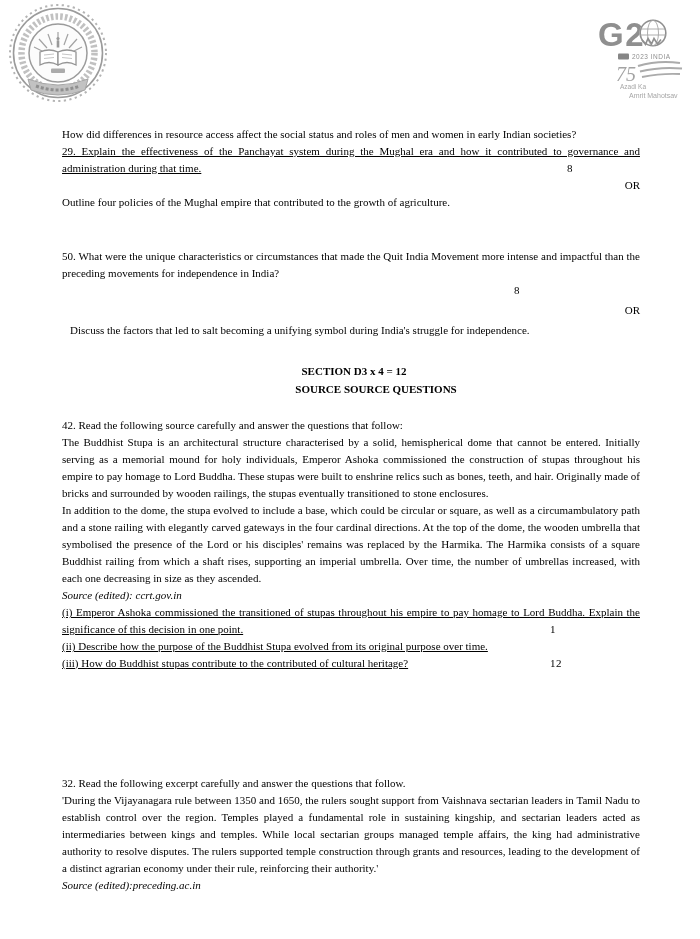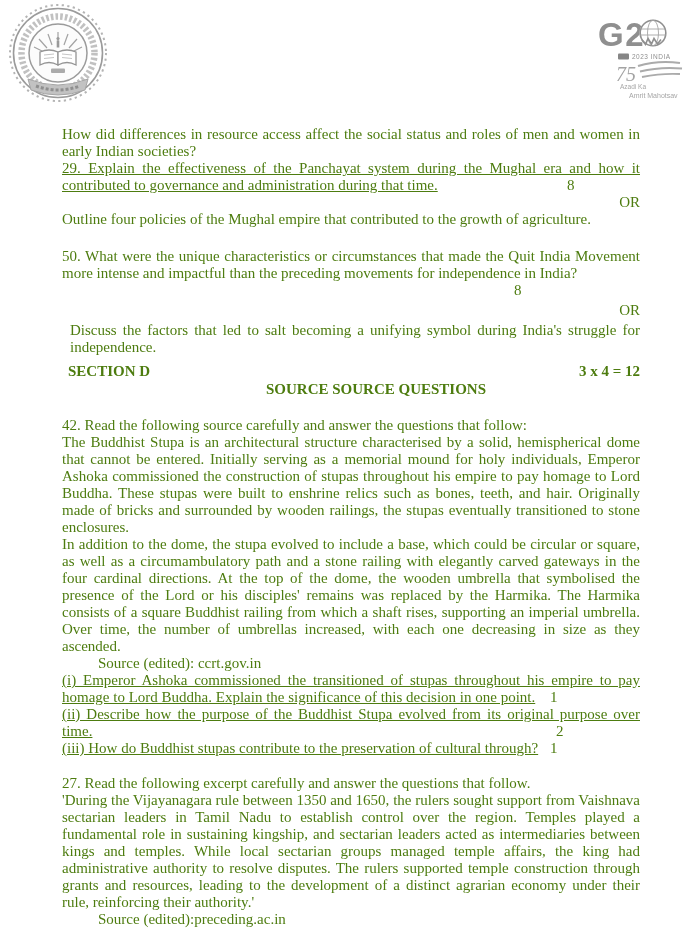--- a/index.html
+++ b/index.html
@@ -1,38 +1,38 @@
 <!DOCTYPE html>
 <html><head>
 <meta charset="utf-8">
 <style>
   html,body{margin:0;padding:0;background:#e8e8e8;}
   .page{
     position:relative;width:700px;height:939px;margin:0 auto;
     background:#ffffff;overflow:hidden;
     font-family:"Liberation Serif","DejaVu Serif",serif;
   }
-  .content{position:absolute;inset:0;font-size:15px;line-height:17px;color:#4d7c0f;}
+  .content{position:absolute;inset:0;font-size:11px;line-height:17px;color:#000000;}
   .blk{position:absolute;left:62px;width:578px;text-align:justify;}
   #blkA{top:126px}
   #blkB{top:248px}
   #blkC{top:363px}
   #blkD{top:417px}
   #blkE{top:775px}
   p{margin:0;padding:0;}
   .rel{position:relative;text-decoration:underline;}
   .mark{position:absolute;}
   .orline{text-align:right;}
   .or1{padding-left:222px;}
   .or2{padding-left:243px;margin-top:3px;}
   .markline{padding-left:452px;}
   .q30alt{margin-top:3px;margin-left:8px;}
-  .secrow{display:flex;justify-content:space-between;font-weight:bold;padding-left:6px;}
+  .secrow{display:flex;justify-content:center;font-weight:bold;padding-left:6px;}
   .subtitle{font-weight:bold;text-align:center;position:relative;left:25px;margin-top:1px;}
-  .it{margin-left:36px;}
+  .it{font-style:italic;}
   .logo-cbse{position:absolute;left:8px;top:2px;}
   .logo-g20{position:absolute;left:570px;top:8px;}
 </style>
 </head>
 <body>
 
 <div class="page">
 
   <svg class="logo-cbse" width="100" height="106" viewBox="0 0 100 106" aria-hidden="true">
     <circle cx="50" cy="51" r="48" fill="none" stroke="#b4b4b4" stroke-width="2" stroke-dasharray="2.2 3.4"></circle>
@@ -115,23 +115,23 @@
       <div class="subtitle">SOURCE SOURCE QUESTIONS</div>
     </div>
 
     <div class="blk" id="blkD">
       <p>42. Read the following source carefully and answer the questions that follow:</p>
       <p>The Buddhist Stupa is an architectural structure characterised by a solid, hemispherical dome that cannot be entered. Initially serving as a memorial mound for holy individuals, Emperor Ashoka commissioned the construction of stupas throughout his empire to pay homage to Lord Buddha. These stupas were built to enshrine relics such as bones, teeth, and hair. Originally made of bricks and surrounded by wooden railings, the stupas eventually transitioned to stone enclosures.</p>
       <p>In addition to the dome, the stupa evolved to include a base, which could be circular or square, as well as a circumambulatory path and a stone railing with elegantly carved gateways in the four cardinal directions. At the top of the dome, the wooden umbrella that symbolised the presence of the Lord or his disciples' remains was replaced by the Harmika. The Harmika consists of a square Buddhist railing from which a shaft rises, supporting an imperial umbrella. Over time, the number of umbrellas increased, with each one decreasing in size as they ascended.</p>
       <p class="it">Source (edited): ccrt.gov.in</p>
       <p class="rel"><span>(i) Emperor Ashoka commissioned the transitioned of stupas throughout his empire to pay homage to Lord Buddha. Explain the significance of this decision in one point.</span><span class="mark" style="left:488px;top:17px">1</span></p>
       <p class="rel"><span>(ii) Describe how the purpose of the Buddhist Stupa evolved from its original purpose over time.</span><span class="mark" style="left:494px;top:17px">2</span></p>
-      <p class="rel"><span>(iii) How do Buddhist stupas contribute to the preservation of cultural through?</span><span class="mark" style="left:488px;top:0">1</span></p>
+      <p class="rel"><span>(iii) How do Buddhist stupas contribute to the contributed of cultural heritage?</span><span class="mark" style="left:488px;top:0">1</span></p>
     </div>
 
     <div class="blk" id="blkE">
-      <p>27. Read the following excerpt carefully and answer the questions that follow.</p>
+      <p>32. Read the following excerpt carefully and answer the questions that follow.</p>
       <p>'During the Vijayanagara rule between 1350 and 1650, the rulers sought support from Vaishnava sectarian leaders in Tamil Nadu to establish control over the region. Temples played a fundamental role in sustaining kingship, and sectarian leaders acted as intermediaries between kings and temples. While local sectarian groups managed temple affairs, the king had administrative authority to resolve disputes. The rulers supported temple construction through grants and resources, leading to the development of a distinct agrarian economy under their rule, reinforcing their authority.'</p>
       <p class="it">Source (edited):preceding.ac.in</p>
     </div>
 
   </div>
 </div>
 
 </body></html>

